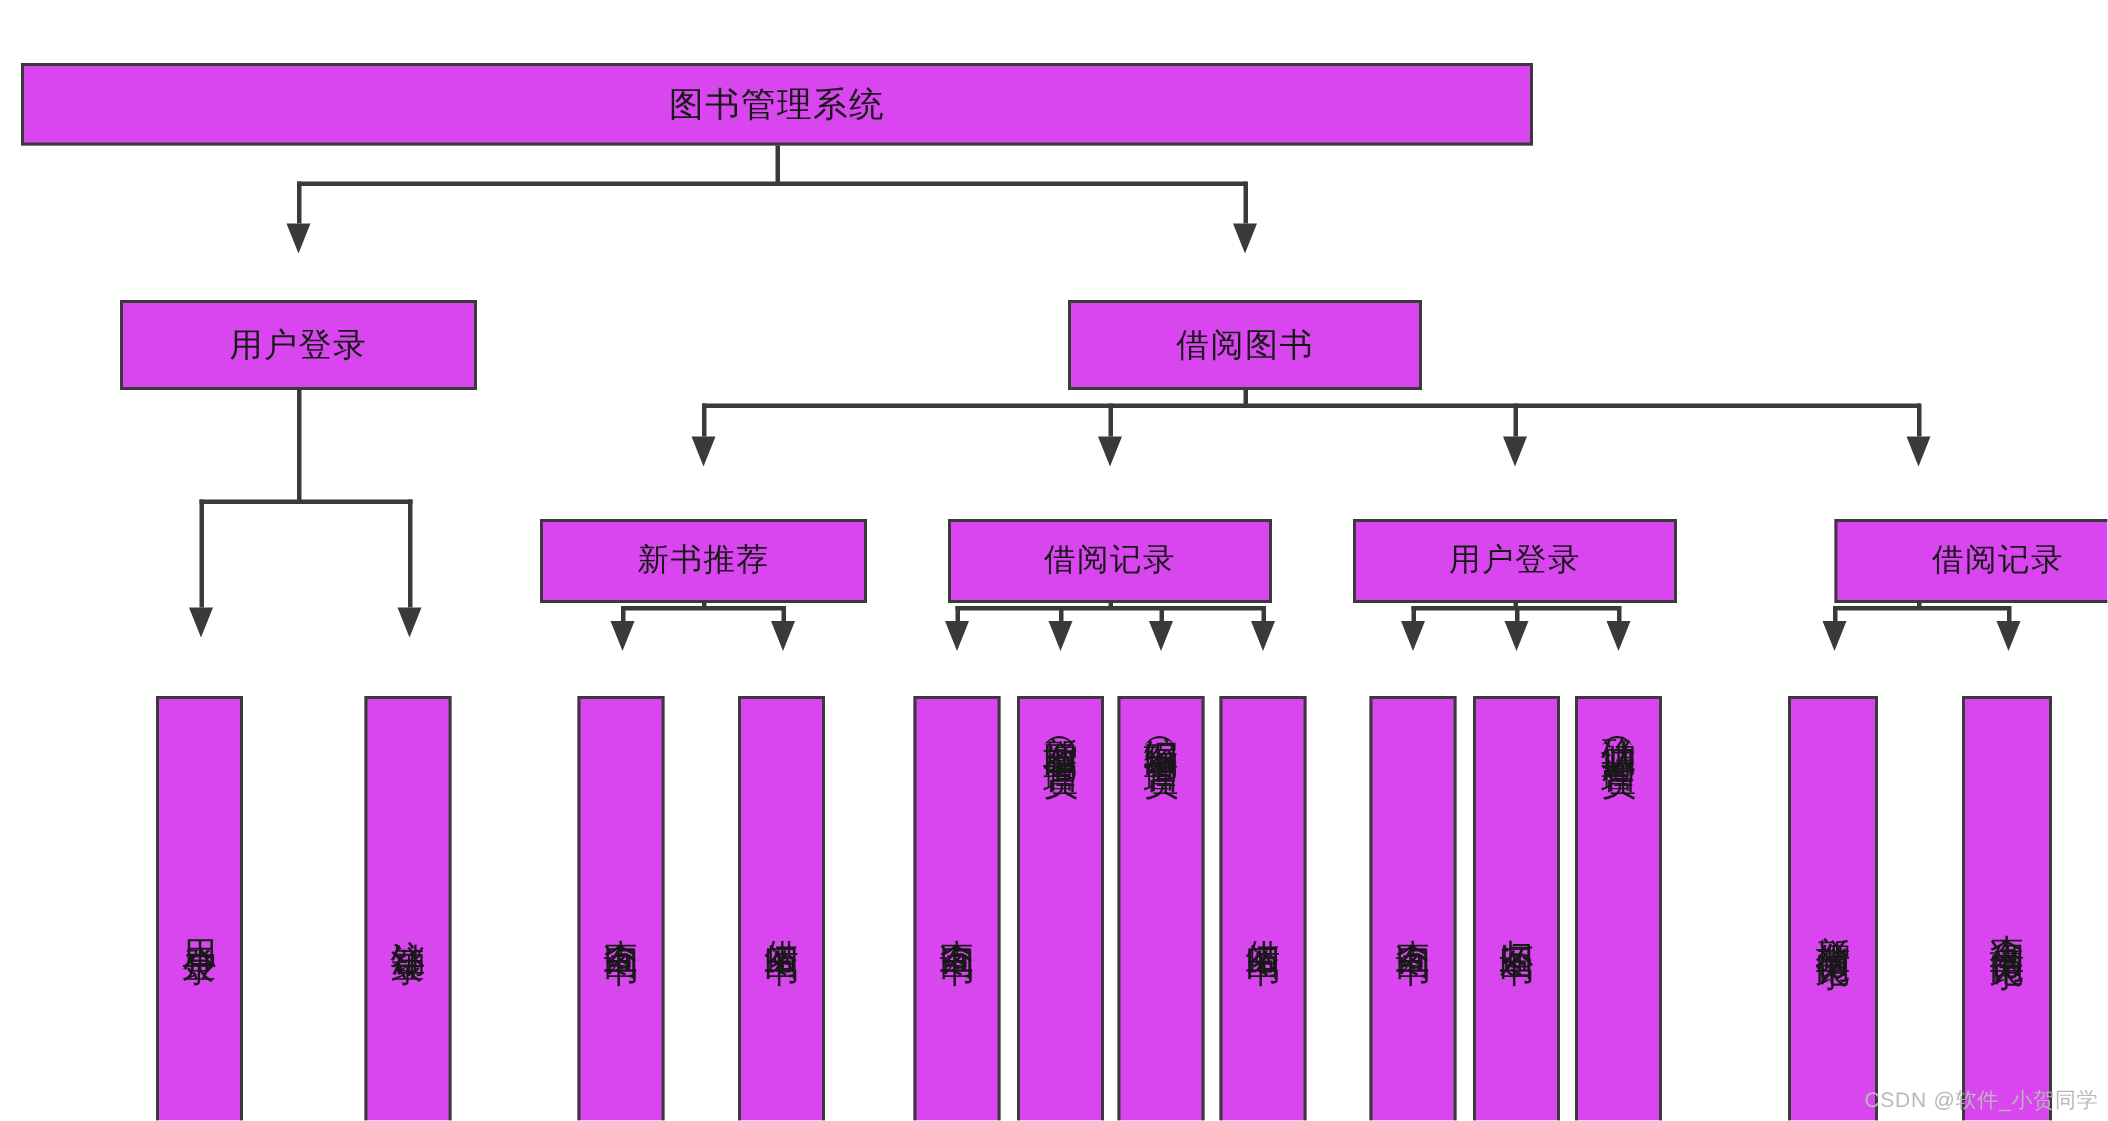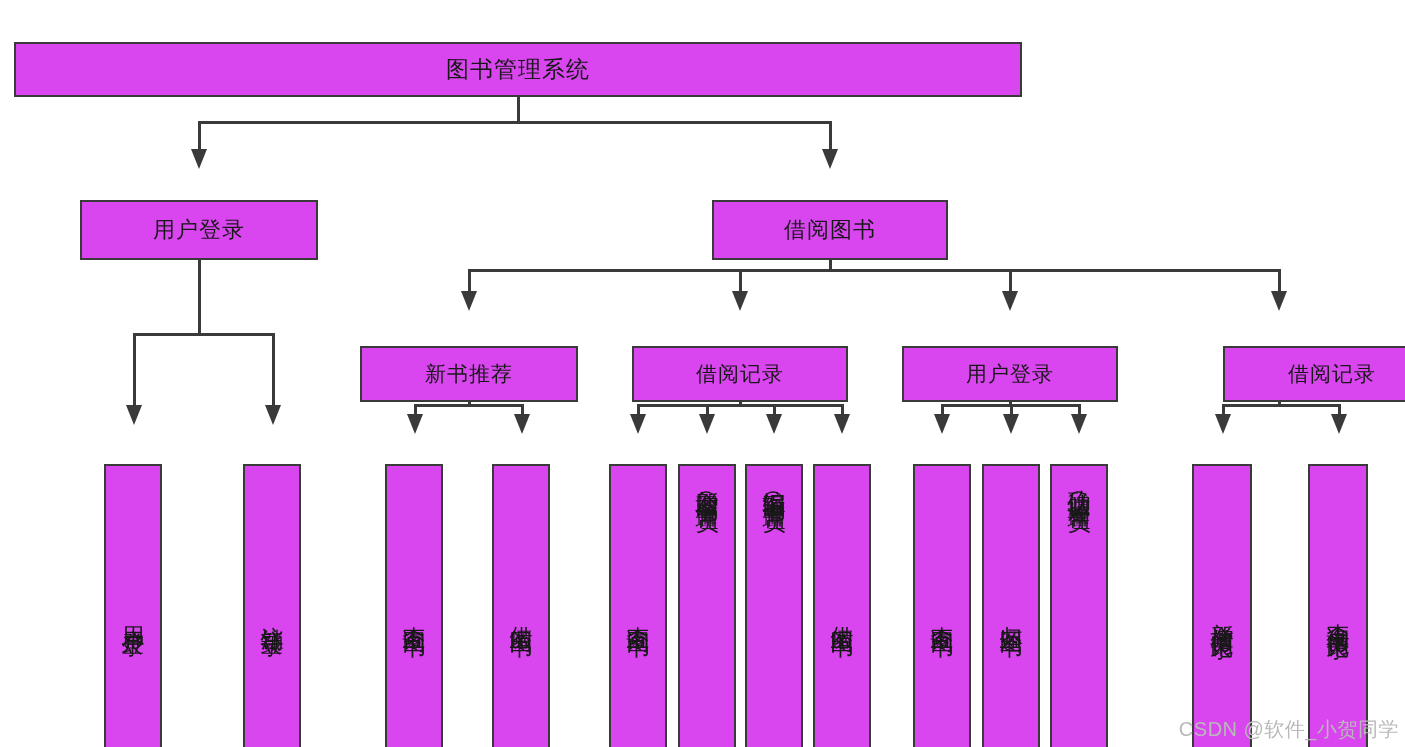--- a/index.html
+++ b/index.html
@@ -77,21 +77,21 @@
     border-right:8px solid transparent;
     border-top:20px solid #3a3a3a;
     z-index:3;
   }
 
   
   #watermark{
     position:absolute;
     right:6px;
     bottom:4px;
-    font-size:20px;
+    font-size:14px;
     color:#b9b9b9;
     letter-spacing:0.5px;
     z-index:9;
     white-space:nowrap;
     user-select:none;
   }
 </style>
 </head>
 <body>
 

